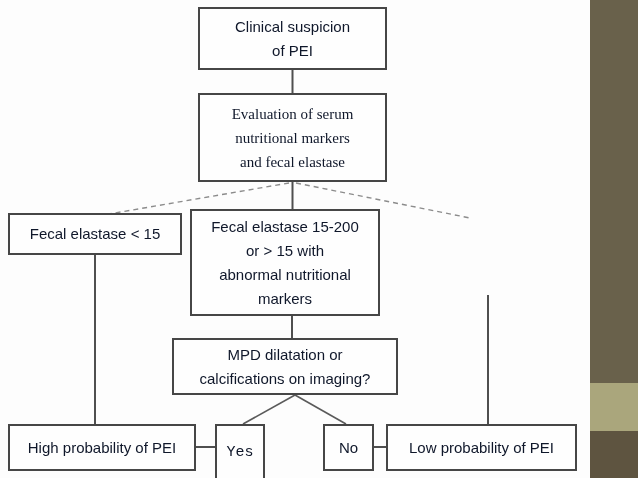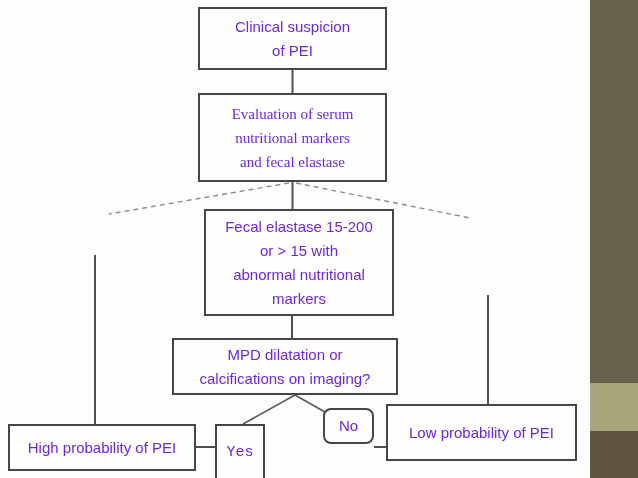--- a/index.html
+++ b/index.html
@@ -14,40 +14,40 @@
   svg.connectors {
     position: absolute;
     left: 0; top: 0;
     width: 638px; height: 478px;
   }
   .node {
     position: absolute;
     box-sizing: border-box;
     background: #fefefe;
     border: 2px solid #464646;
-    color: #6d28d9;
+    color: #0f172a;
     font-size: 15px;
     line-height: 24px;
     text-align: center;
     white-space: pre-line;
     display: flex;
     align-items: center;
     justify-content: center;
     padding: 7px 4px;
   }
   .n-clinical      { left: 198px; top: 7px;   width: 189px; height: 63px;  }
   .n-evaluation    { left: 198px; top: 93px;  width: 189px; height: 89px; font-family: Liberation Serif, serif;  }
   .n-elastase-low  { left: 8px;   top: 213px; width: 174px; height: 42px;  }
-  .n-elastase-mid  { left: 204px; top: 209px; width: 190px; height: 107px; }
+  .n-elastase-mid  { left: 190px; top: 209px; width: 190px; height: 107px; }
   .n-elastase-high { left: 403px; top: 217px; width: 170px; height: 78px;  }
   .n-imaging       { left: 172px; top: 338px; width: 226px; height: 57px;  }
   .n-high          { left: 8px;   top: 424px; width: 188px; height: 47px;  }
   .n-yes           { left: 215px; top: 424px; width: 50px;  height: 58px; font-family: Liberation Mono, monospace;  }
-  .n-no            { left: 323px; top: 408px; width: 51px;  height: 36px; border-radius: 8px;  }
-  .n-low           { left: 386px; top: 404px; width: 191px; height: 57px; text-align: right;  }
+  .n-no            { left: 323px; top: 424px; width: 51px;  height: 47px;  }
+  .n-low           { left: 386px; top: 424px; width: 191px; height: 47px; text-align: right;  }
   .edge-bar {
     position: absolute;
     left: 590px;
     width: 48px;
   }
   .bar-top    { top: 0;     height: 383px; }
   .bar-band   { top: 383px; height: 48px;  }
   .bar-bottom { top: 431px; height: 47px;  }
   .solid-line  { stroke: #4f4f4f; stroke-width: 2; }
   .thin-line   { stroke: #5a5a5a; stroke-width: 1.6; }
@@ -72,20 +72,21 @@
     <line class="solid-line" x1="374" y1="447" x2="386" y2="447"></line>
   </svg>
 
   <div class="node n-clinical">Clinical suspicion
 of PEI</div>
 
   <div class="node n-evaluation">Evaluation of serum
 nutritional markers
 and fecal elastase</div>
 
+  <div class="node n-elastase-low">Fecal elastase &lt; 15</div>
 
   <div class="node n-elastase-mid">Fecal elastase 15-200
 or &gt; 15 with
 abnormal nutritional
 markers</div>
 
 
   <div class="node n-imaging">MPD dilatation or
 calcifications on imaging?</div>
 

